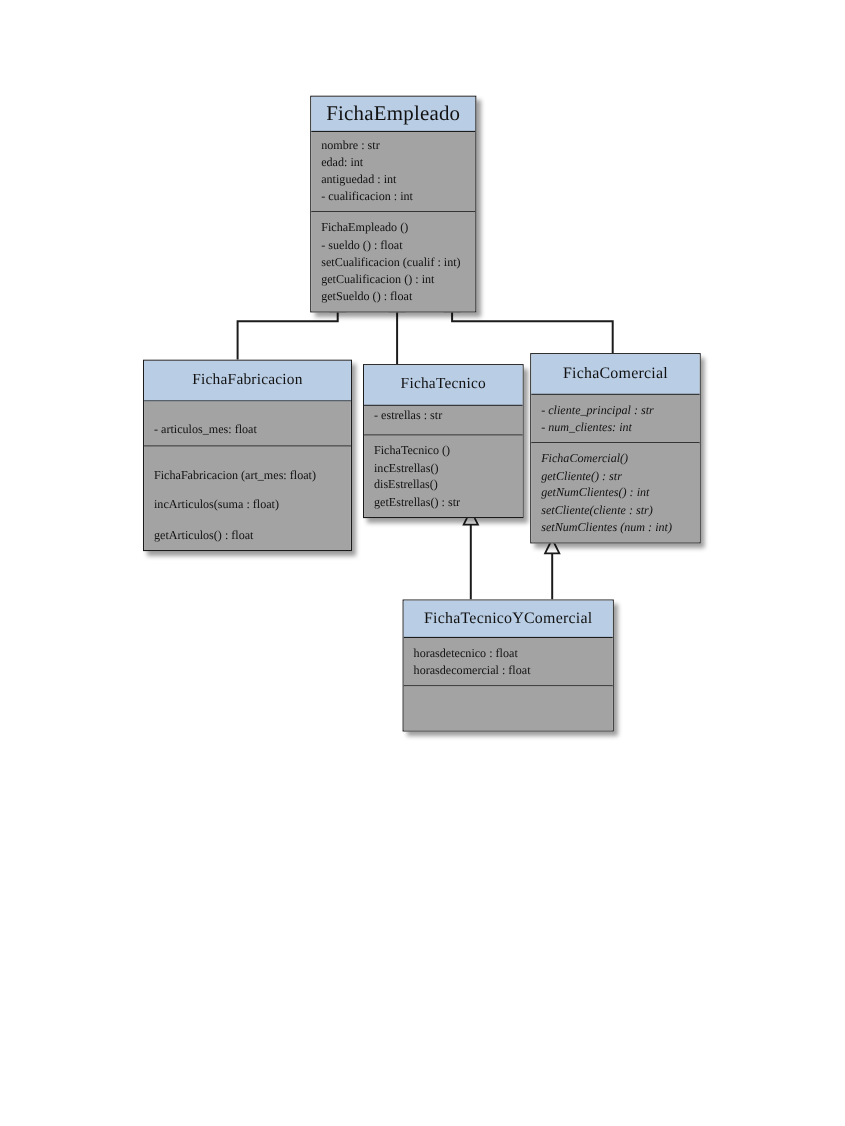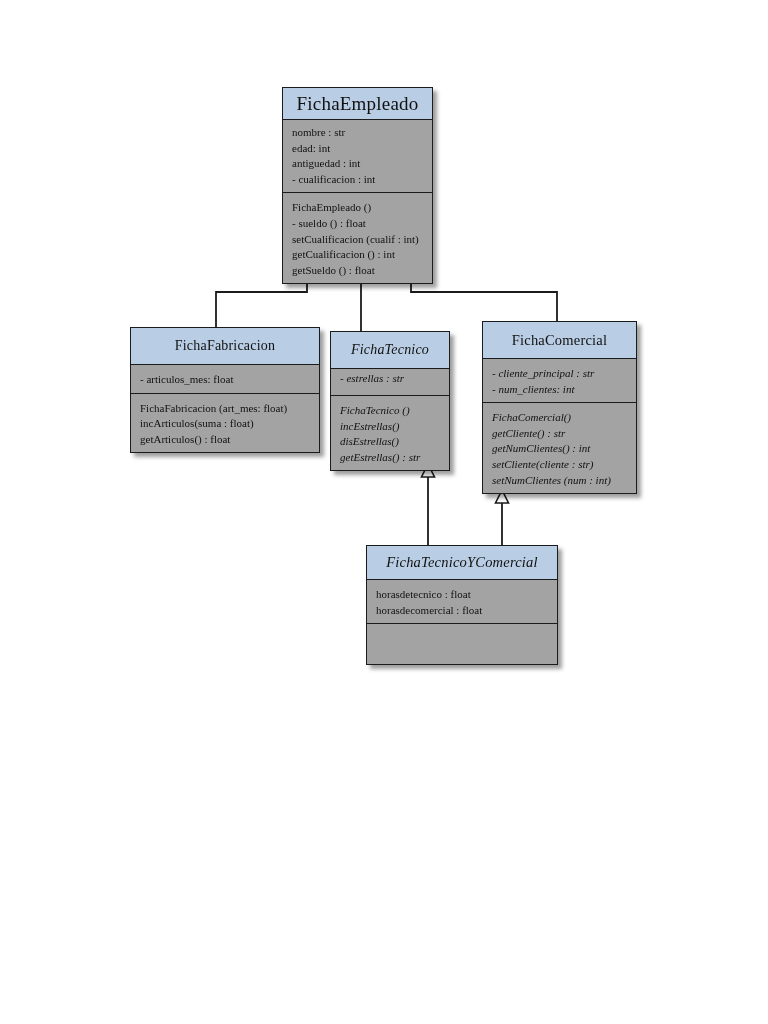--- a/index.html
+++ b/index.html
@@ -62,41 +62,41 @@
   
   #cls-ficha-empleado { left: 282px; top: 87px; width: 151px; }
   #cls-ficha-empleado .class-header { height: 32px; font-size: 19px; }
   #cls-ficha-empleado .member { font-size: 11px; }
   #cls-ficha-empleado .attrs { min-height: 68px; }
   #cls-ficha-empleado .ops { min-height: 80px; padding-top: 7px; }
 
   
   #cls-ficha-fabricacion { left: 130px; top: 327px; width: 190px; }
   #cls-ficha-fabricacion .class-header { height: 37px; font-size: 14px; }
-  #cls-ficha-fabricacion .member { font-size: 11px; }
+  #cls-ficha-fabricacion .member { font-size: 11px; margin-top: 12px; }
   #cls-ficha-fabricacion .attrs { min-height: 27px; padding-top: 7px; }
   #cls-ficha-fabricacion .ops { min-height: 58px; padding-top: 7px; }
 
   
-  #cls-ficha-tecnico { left: 330px; top: 331px; width: 120px; font-style: italic; }
+  #cls-ficha-tecnico { left: 330px; top: 331px; width: 146px; }
   #cls-ficha-tecnico .class-header { height: 37px; font-size: 14px; }
   #cls-ficha-tecnico .member { font-size: 11px; }
   #cls-ficha-tecnico .attrs { min-height: 27px; padding-top: 2px; }
   #cls-ficha-tecnico .ops { min-height: 66px; padding-top: 7px; }
 
   
   #cls-ficha-comercial { left: 482px; top: 321px; width: 155px; }
   #cls-ficha-comercial .class-header { height: 37px; font-size: 14.5px; }
   #cls-ficha-comercial .member { font-size: 11px; font-style: italic; }
   #cls-ficha-comercial .attrs { min-height: 40px; padding-top: 7px; }
   #cls-ficha-comercial .ops { min-height: 84px; padding-top: 7px; }
 
   
   #cls-ficha-tecnico-y-comercial { left: 366px; top: 545px; width: 192px; }
-  #cls-ficha-tecnico-y-comercial .class-header { height: 34px; font-size: 14.5px; font-style: italic; }
+  #cls-ficha-tecnico-y-comercial .class-header { height: 34px; font-size: 14.5px; }
   #cls-ficha-tecnico-y-comercial .member { font-size: 11px; }
   #cls-ficha-tecnico-y-comercial .attrs { min-height: 40px; padding-top: 7px; }
   #cls-ficha-tecnico-y-comercial .ops { min-height: 40px; }
 </style>
 </head>
 <body>
 
 <div id="canvas">
 
   <svg class="connectors" viewBox="0 0 768 1024" xmlns="http://www.w3.org/2000/svg">

